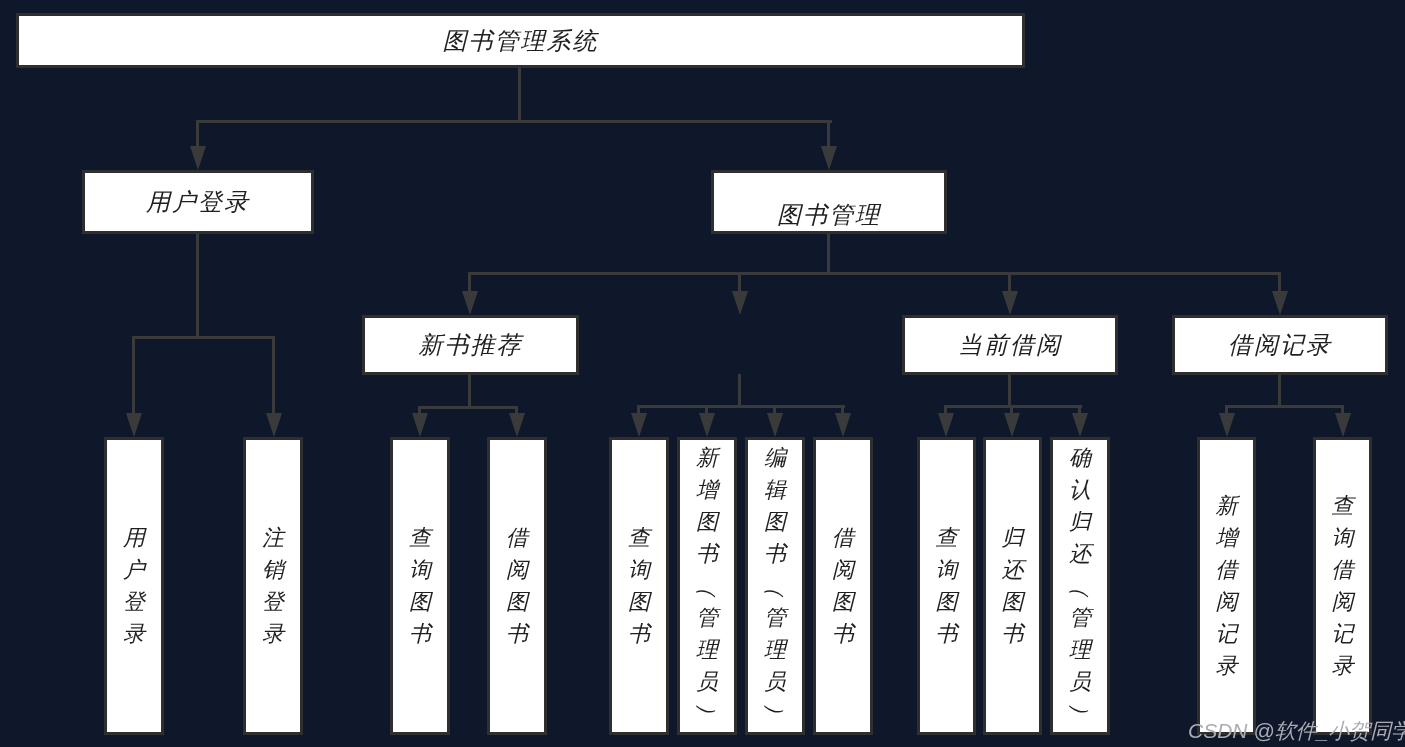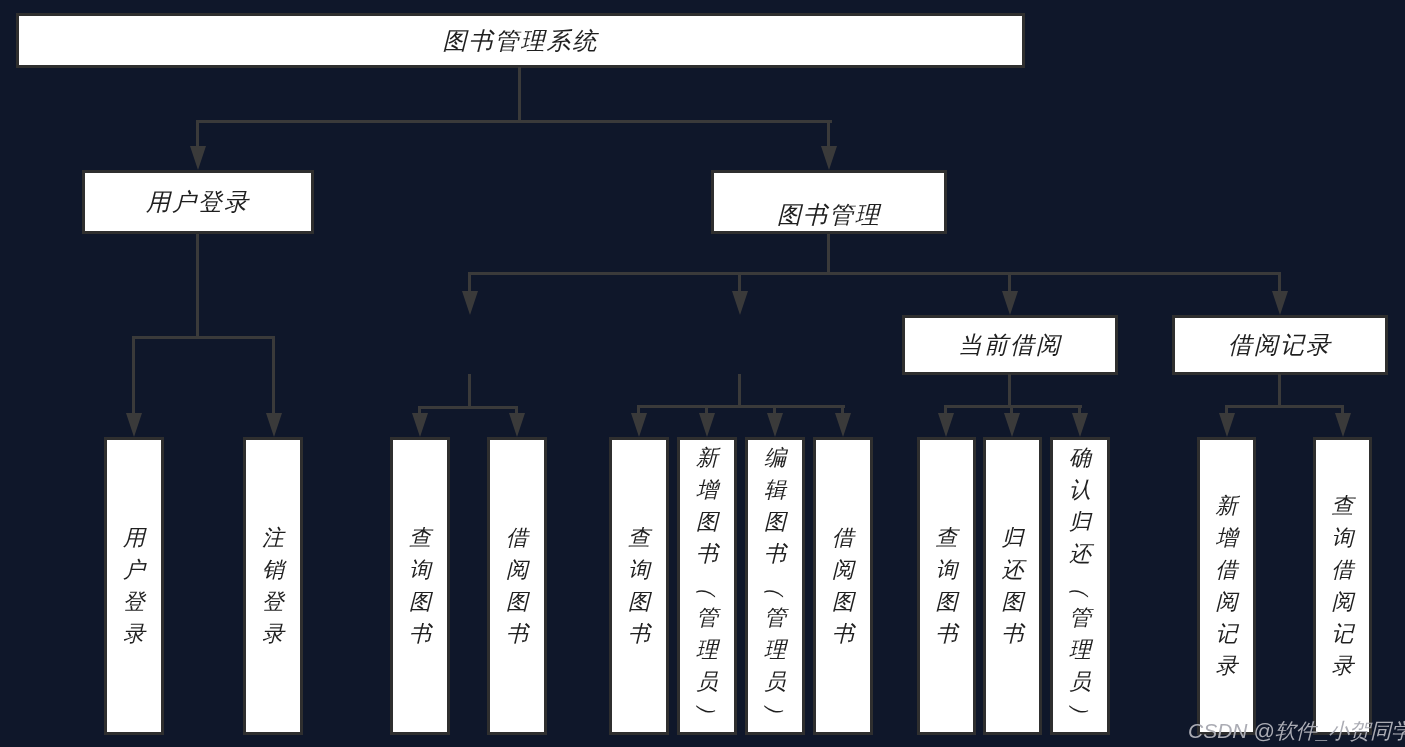--- a/index.html
+++ b/index.html
@@ -58,20 +58,23 @@
   <div class="hline" style="left:468px;top:272px;width:813px;"></div>
   <div class="vline" style="left:468px;top:272px;height:21px;"></div>
   <div class="vline" style="left:738px;top:272px;height:21px;"></div>
   <div class="vline" style="left:1008px;top:272px;height:21px;"></div>
   <div class="vline" style="left:1278px;top:272px;height:21px;"></div>
   <div class="arr" style="left:462px;top:291px;"></div>
   <div class="arr" style="left:732px;top:291px;"></div>
   <div class="arr" style="left:1002px;top:291px;"></div>
   <div class="arr" style="left:1272px;top:291px;"></div>
 
+  <div class="box" style="left:362px;top:315px;width:217px;height:60px;">
+    <span class="lbl">新书推荐</span>
+  </div>
   <div class="box" style="left:902px;top:315px;width:216px;height:60px;justify-content:center;">
     <span class="lbl">当前借阅</span>
   </div>
   <div class="box" style="left:1172px;top:315px;width:216px;height:60px;">
     <span class="lbl">借阅记录</span>
   </div>
 
   <div class="vline" style="left:468px;top:374px;height:34px;"></div>
   <div class="hline" style="left:418px;top:406px;width:100px;"></div>
   <div class="vline" style="left:418px;top:406px;height:9px;"></div>

